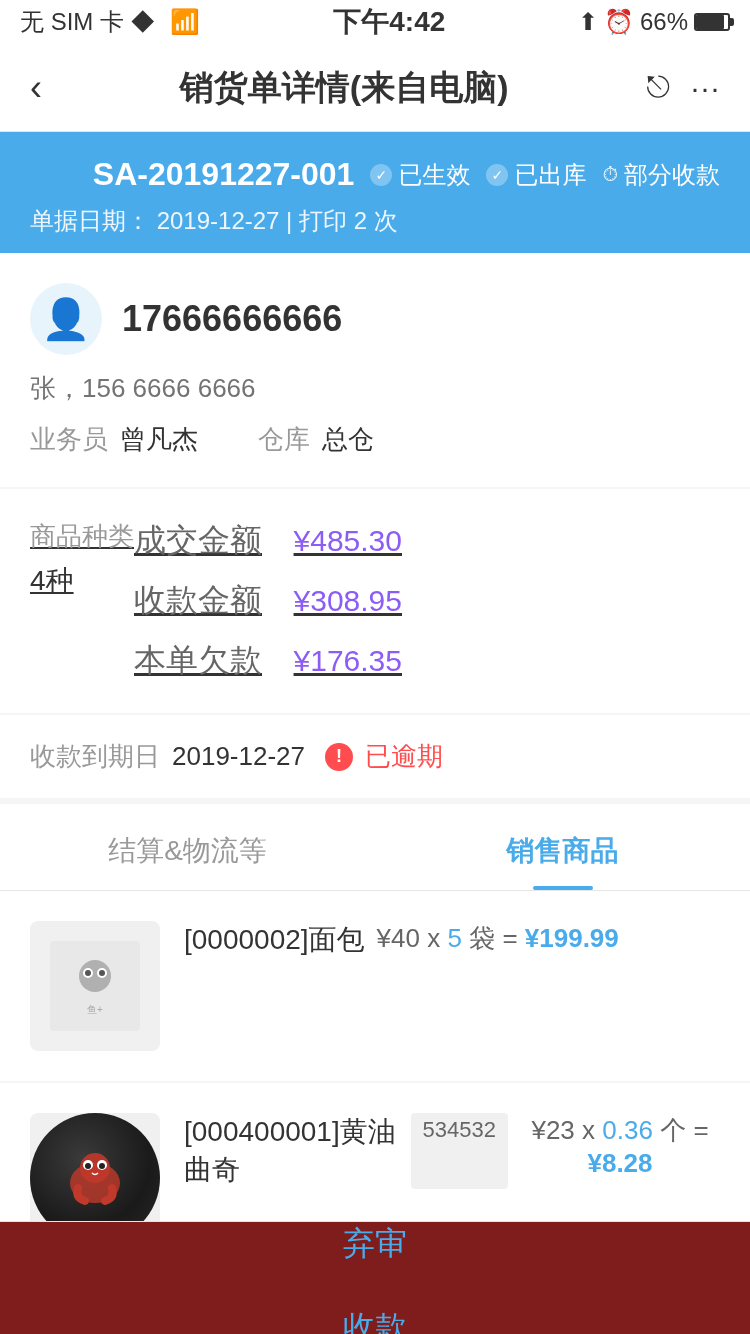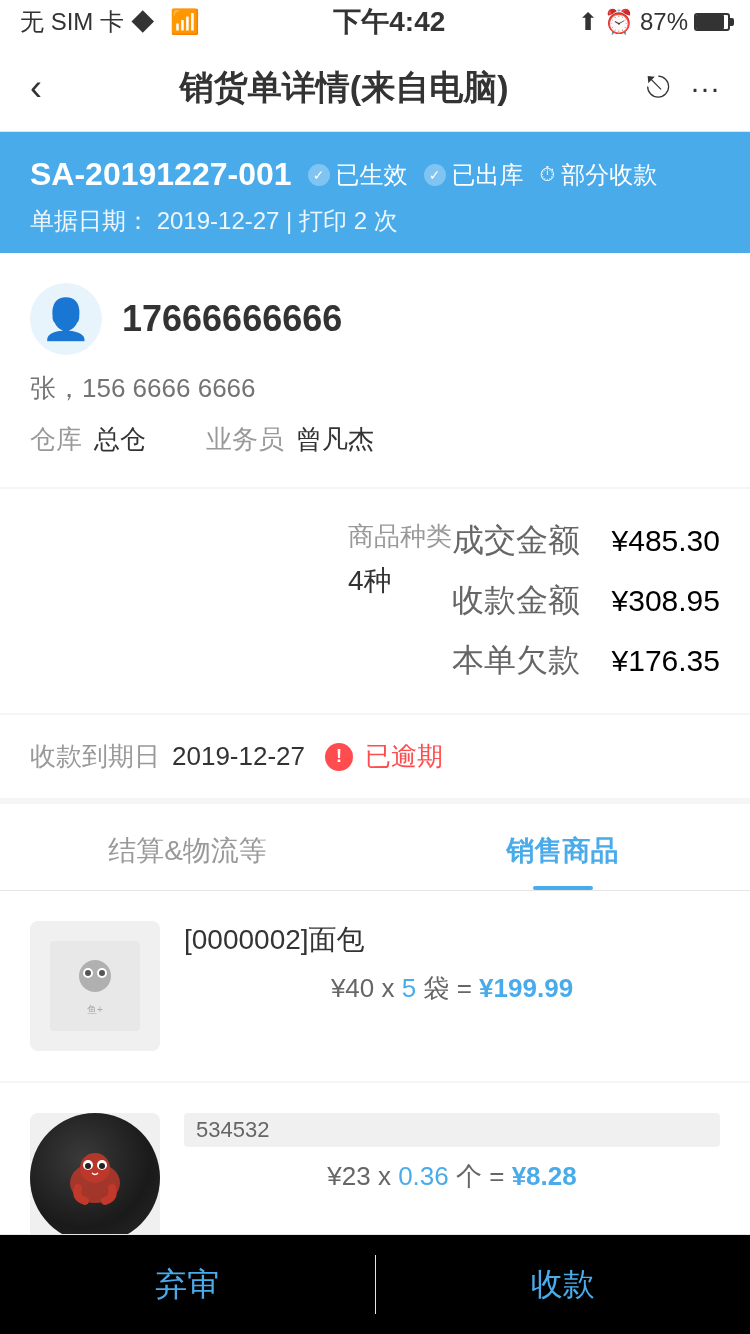--- a/index.html
+++ b/index.html
@@ -65,20 +65,21 @@
     }
     .header-id {
       font-size: 32px;
       font-weight: 700;
       color: #fff;
       margin-bottom: 12px;
       display: flex;
       align-items: center;
       gap: 16px;
       flex-wrap: wrap;
+      justify-content: flex-end;
     }
     .badge {
       display: inline-flex;
       align-items: center;
       gap: 6px;
       font-size: 24px;
       font-weight: 500;
       color: #fff;
     }
     .badge-check::before {
@@ -148,43 +149,44 @@
     .meta-item { display: flex; gap: 12px; }
     .meta-label { color: #999; }
     .meta-value { color: #333; }
 
     
     .stats-section {
       background: #fff;
       padding: 30px;
       margin-bottom: 2px;
       display: flex;
-      justify-content: flex-end;
+      justify-content: flex-start;
       align-items: flex-start;
+      text-decoration: underline;
     }
     .stats-left {
       display: flex;
       flex-direction: column;
       gap: 8px;
     }
     .stats-label { font-size: 26px; color: #999; }
     .stats-value { font-size: 28px; color: #333; font-weight: 500; }
     .stats-right {
       display: flex;
       flex-direction: column;
       gap: 16px;
       align-items: flex-end;
     }
     .stats-row {
       display: flex;
       align-items: center;
       gap: 20px;
     }
     .stats-row-label { font-size: 32px; color: #666; }
-    .stats-row-value { font-size: 30px; color: #000000; font-weight: 500; min-width: 120px; text-align: right; }
+    .stats-row-value { font-size: 30px; color: #8b5cf6; font-weight: 500; min-width: 120px; text-align: right; }
 
     
     .due-section {
       background: #fff;
       padding: 24px 30px;
       margin-bottom: 2px;
       display: flex;
       align-items: center;
       gap: 12px;
       font-size: 26px;
@@ -260,21 +262,21 @@
       background: #f0f0f0;
       display: flex;
       align-items: center;
       justify-content: center;
       flex-shrink: 0;
       overflow: hidden;
     }
     .product-info {
       flex: 1;
       display: flex;
-      flex-direction: column;
+      flex-direction: row;
       gap: 12px;
     }
     .product-name {
       font-size: 28px;
       color: #333;
       font-weight: 500;
     }
     .product-sku {
       display: inline-block;
       background: #f0f0f0;
@@ -290,24 +292,25 @@
     }
     .product-price .qty { color: #4AABEB; }
     .product-price .total { color: #4AABEB; font-weight: 600; }
 
     
     .bottom-bar {
       position: fixed;
       bottom: 0;
       left: 0;
       width: 750px;
-      height: 100px;
-      background: #000000;
+      height: 113px;
+      background: #7f1d1d;
       border-top: 1px solid #e5e5e5;
       display: flex;
+      flex-direction: column;
     }
     .bottom-btn {
       flex: 1;
       display: flex;
       align-items: center;
       justify-content: center;
       font-size: 32px;
       font-weight: 500;
       cursor: pointer;
     }
@@ -324,21 +327,21 @@
 
 <div class="status-bar">
   <div class="status-left">
     <span>无 SIM 卡 ◆</span>
     <span>📶</span>
   </div>
   <div class="status-center">下午4:42</div>
   <div class="status-right">
     <span>⬆</span>
     <span>⏰</span>
-    <span>87%</span>
+    <span>66%</span>
     <span style="display:inline-block;width:36px;height:18px;border:2px solid #333;border-radius:3px;position:relative;">
       <span style="display:block;width:87%;height:100%;background:#333;border-radius:1px;"></span>
       <span style="position:absolute;right:-6px;top:50%;transform:translateY(-50%);width:4px;height:8px;background:#333;border-radius:0 2px 2px 0;"></span>
     </span>
   </div>
 </div>
 
 <div class="nav-bar">
   <div class="nav-left">
     <span class="nav-back">‹</span>
@@ -367,26 +370,26 @@
 <div class="customer-section">
   <div class="customer-row">
     <div class="avatar">
       <span class="avatar-icon">👤</span>
     </div>
     <span class="customer-name">17666666666</span>
   </div>
   <div class="customer-info">张，156 6666 6666</div>
   <div class="customer-meta">
     <div class="meta-item">
+      <span class="meta-label">业务员</span>
+      <span class="meta-value">曾凡杰</span>
+    </div>
+    <div class="meta-item">
       <span class="meta-label">仓库</span>
       <span class="meta-value">总仓</span>
-    </div>
-    <div class="meta-item">
-      <span class="meta-label">业务员</span>
-      <span class="meta-value">曾凡杰</span>
     </div>
   </div>
 </div>
 
 <div class="stats-section">
   <div class="stats-left">
     <span class="stats-label">商品种类</span>
     <span class="stats-value">4种</span>
   </div>
   <div class="stats-right">
@@ -459,20 +462,21 @@
           <circle cx="52" cy="32" r="5" fill="#fff"></circle>
           <circle cx="38" cy="33" r="3" fill="#222"></circle>
           <circle cx="52" cy="33" r="3" fill="#222"></circle>
           <path d="M42 40 Q45 43 48 40" stroke="#fff" stroke-width="1.5" fill="none"></path>
           <path d="M28 55 Q25 65 35 68" stroke="#c0392b" stroke-width="8" stroke-linecap="round" fill="none"></path>
           <path d="M62 55 Q65 65 55 68" stroke="#c0392b" stroke-width="8" stroke-linecap="round" fill="none"></path>
         </svg>
       </div>
     </div>
     <div class="product-info">
+      <span class="product-name">[000400001]黄油曲奇</span>
       <span class="product-sku">534532</span>
       <div class="product-price">
         <span>¥23</span>
         <span> x </span>
         <span class="qty">0.36</span>
         <span>个</span>
         <span> = </span>
         <span class="total">¥8.28</span>
       </div>
     </div>

